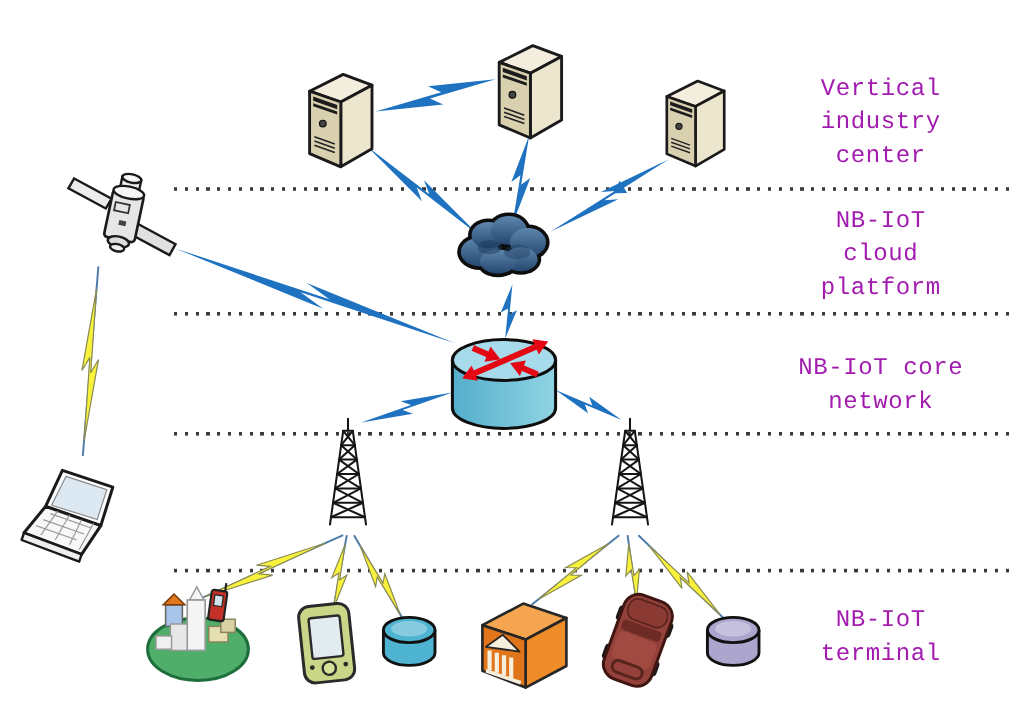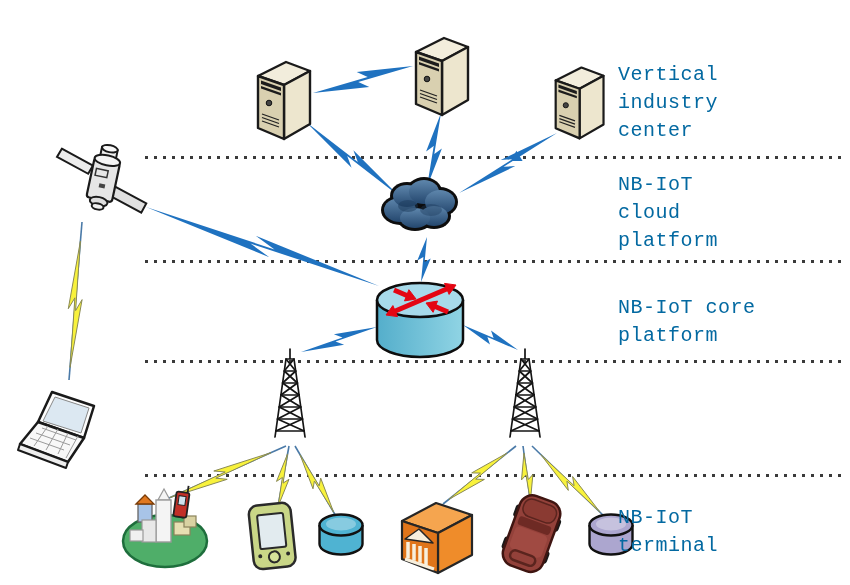--- a/index.html
+++ b/index.html
@@ -1,22 +1,22 @@
 <!DOCTYPE html>
 <html><head>
 <meta charset="utf-8">
 <style>
   html,body{margin:0;padding:0;background:#fff;}
   .stage{position:relative;width:850px;height:585px;background:#ffffff;overflow:hidden;
          font-family:"Liberation Mono",monospace;}
   .sep{position:absolute;left:145px;right:4px;height:3px;z-index:1;
        background:repeating-linear-gradient(to right,#3a3a3a 0 2.6px,transparent 2.6px 9px);}
   #scene{position:absolute;left:0;top:0;z-index:2;}
-  .layer-label{position:absolute;left:618px;width:232px;text-align:left;z-index:3;
-       font-size:20px;line-height:28px;color:#0369a1;white-space:pre-line;letter-spacing:0.5px;}
+  .layer-label{position:absolute;left:618px;width:232px;text-align:center;z-index:3;
+       font-size:20px;line-height:28px;color:#a21caf;white-space:pre-line;letter-spacing:0.5px;}
 </style>
 </head>
 <body>
 
 <div class="stage">
 
   <div class="sep" style="top:156px"></div>
   <div class="sep" style="top:260px"></div>
   <div class="sep" style="top:360px"></div>
   <div class="sep" style="top:474px"></div>
@@ -206,16 +206,16 @@
     <use href="#cyl" transform="translate(588,513)" color="#ACA6CF"></use>
   </svg>
 
   <div class="layer-label" style="top:61px">Vertical
 industry
 center</div>
   <div class="layer-label" style="top:171px">NB-IoT
 cloud
 platform</div>
   <div class="layer-label" style="top:294px">NB-IoT core
-platform</div>
+network</div>
   <div class="layer-label" style="top:504px">NB-IoT
 terminal</div>
 </div>
 
 </body></html>

